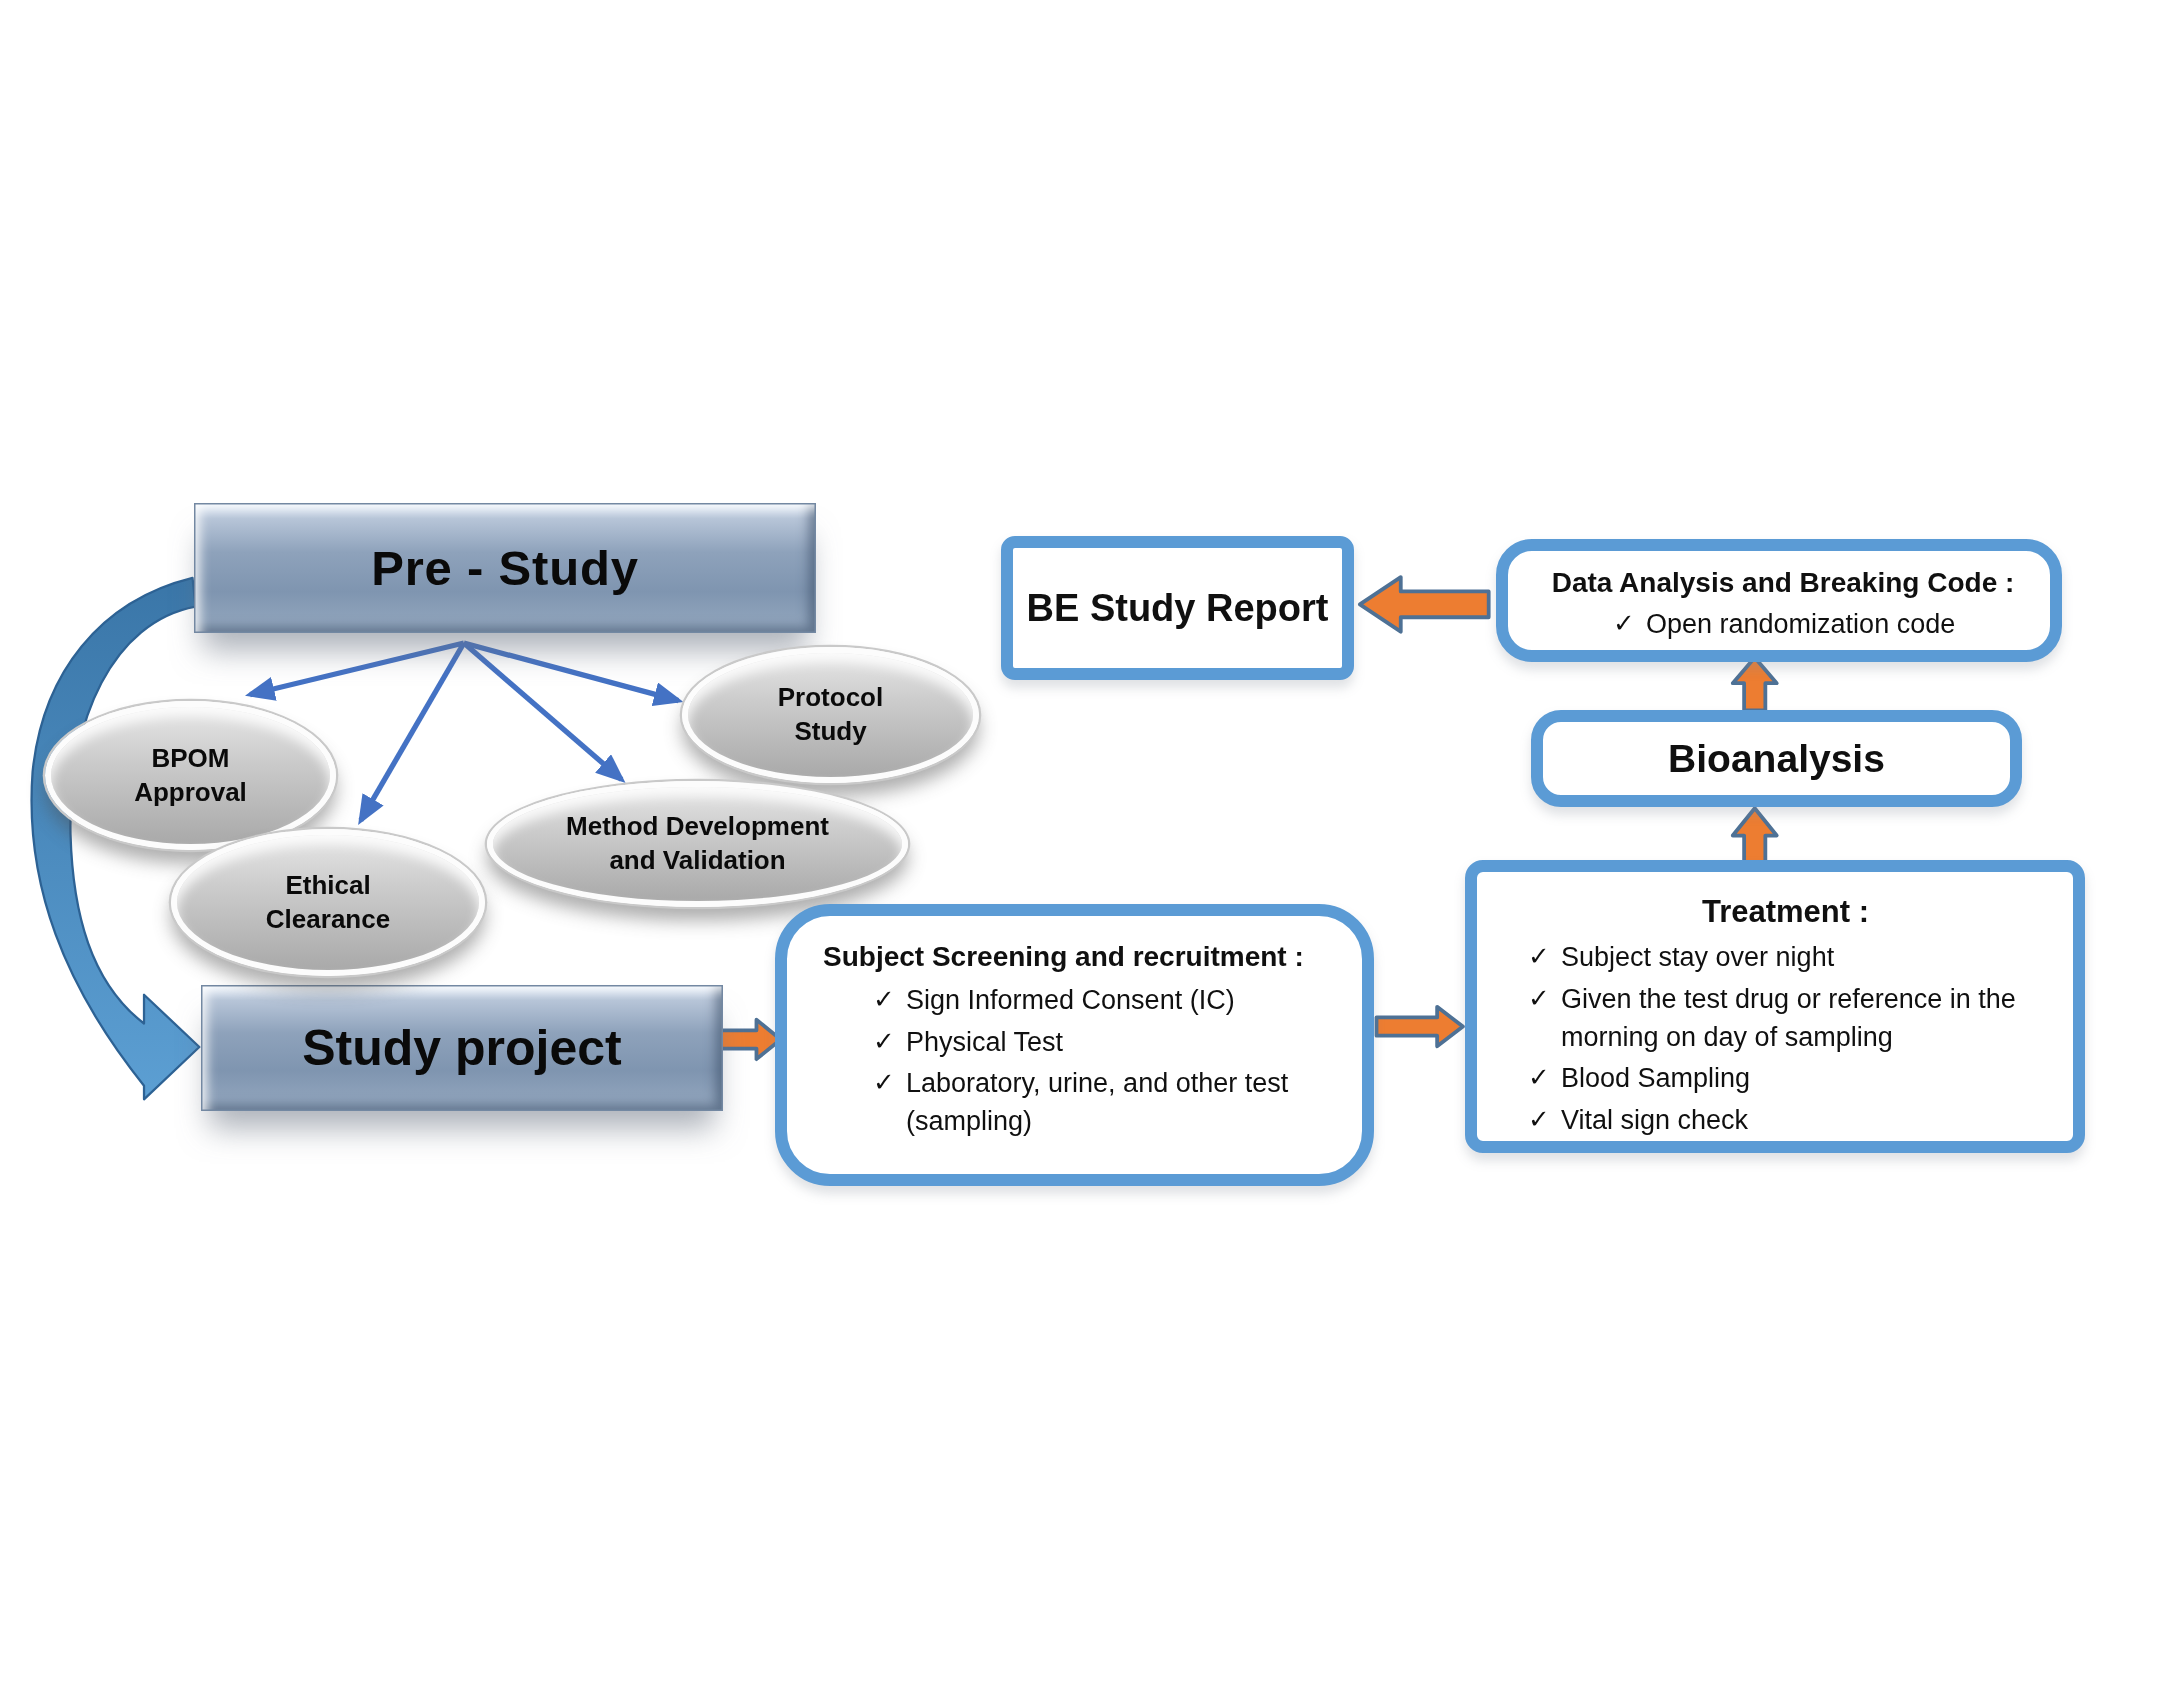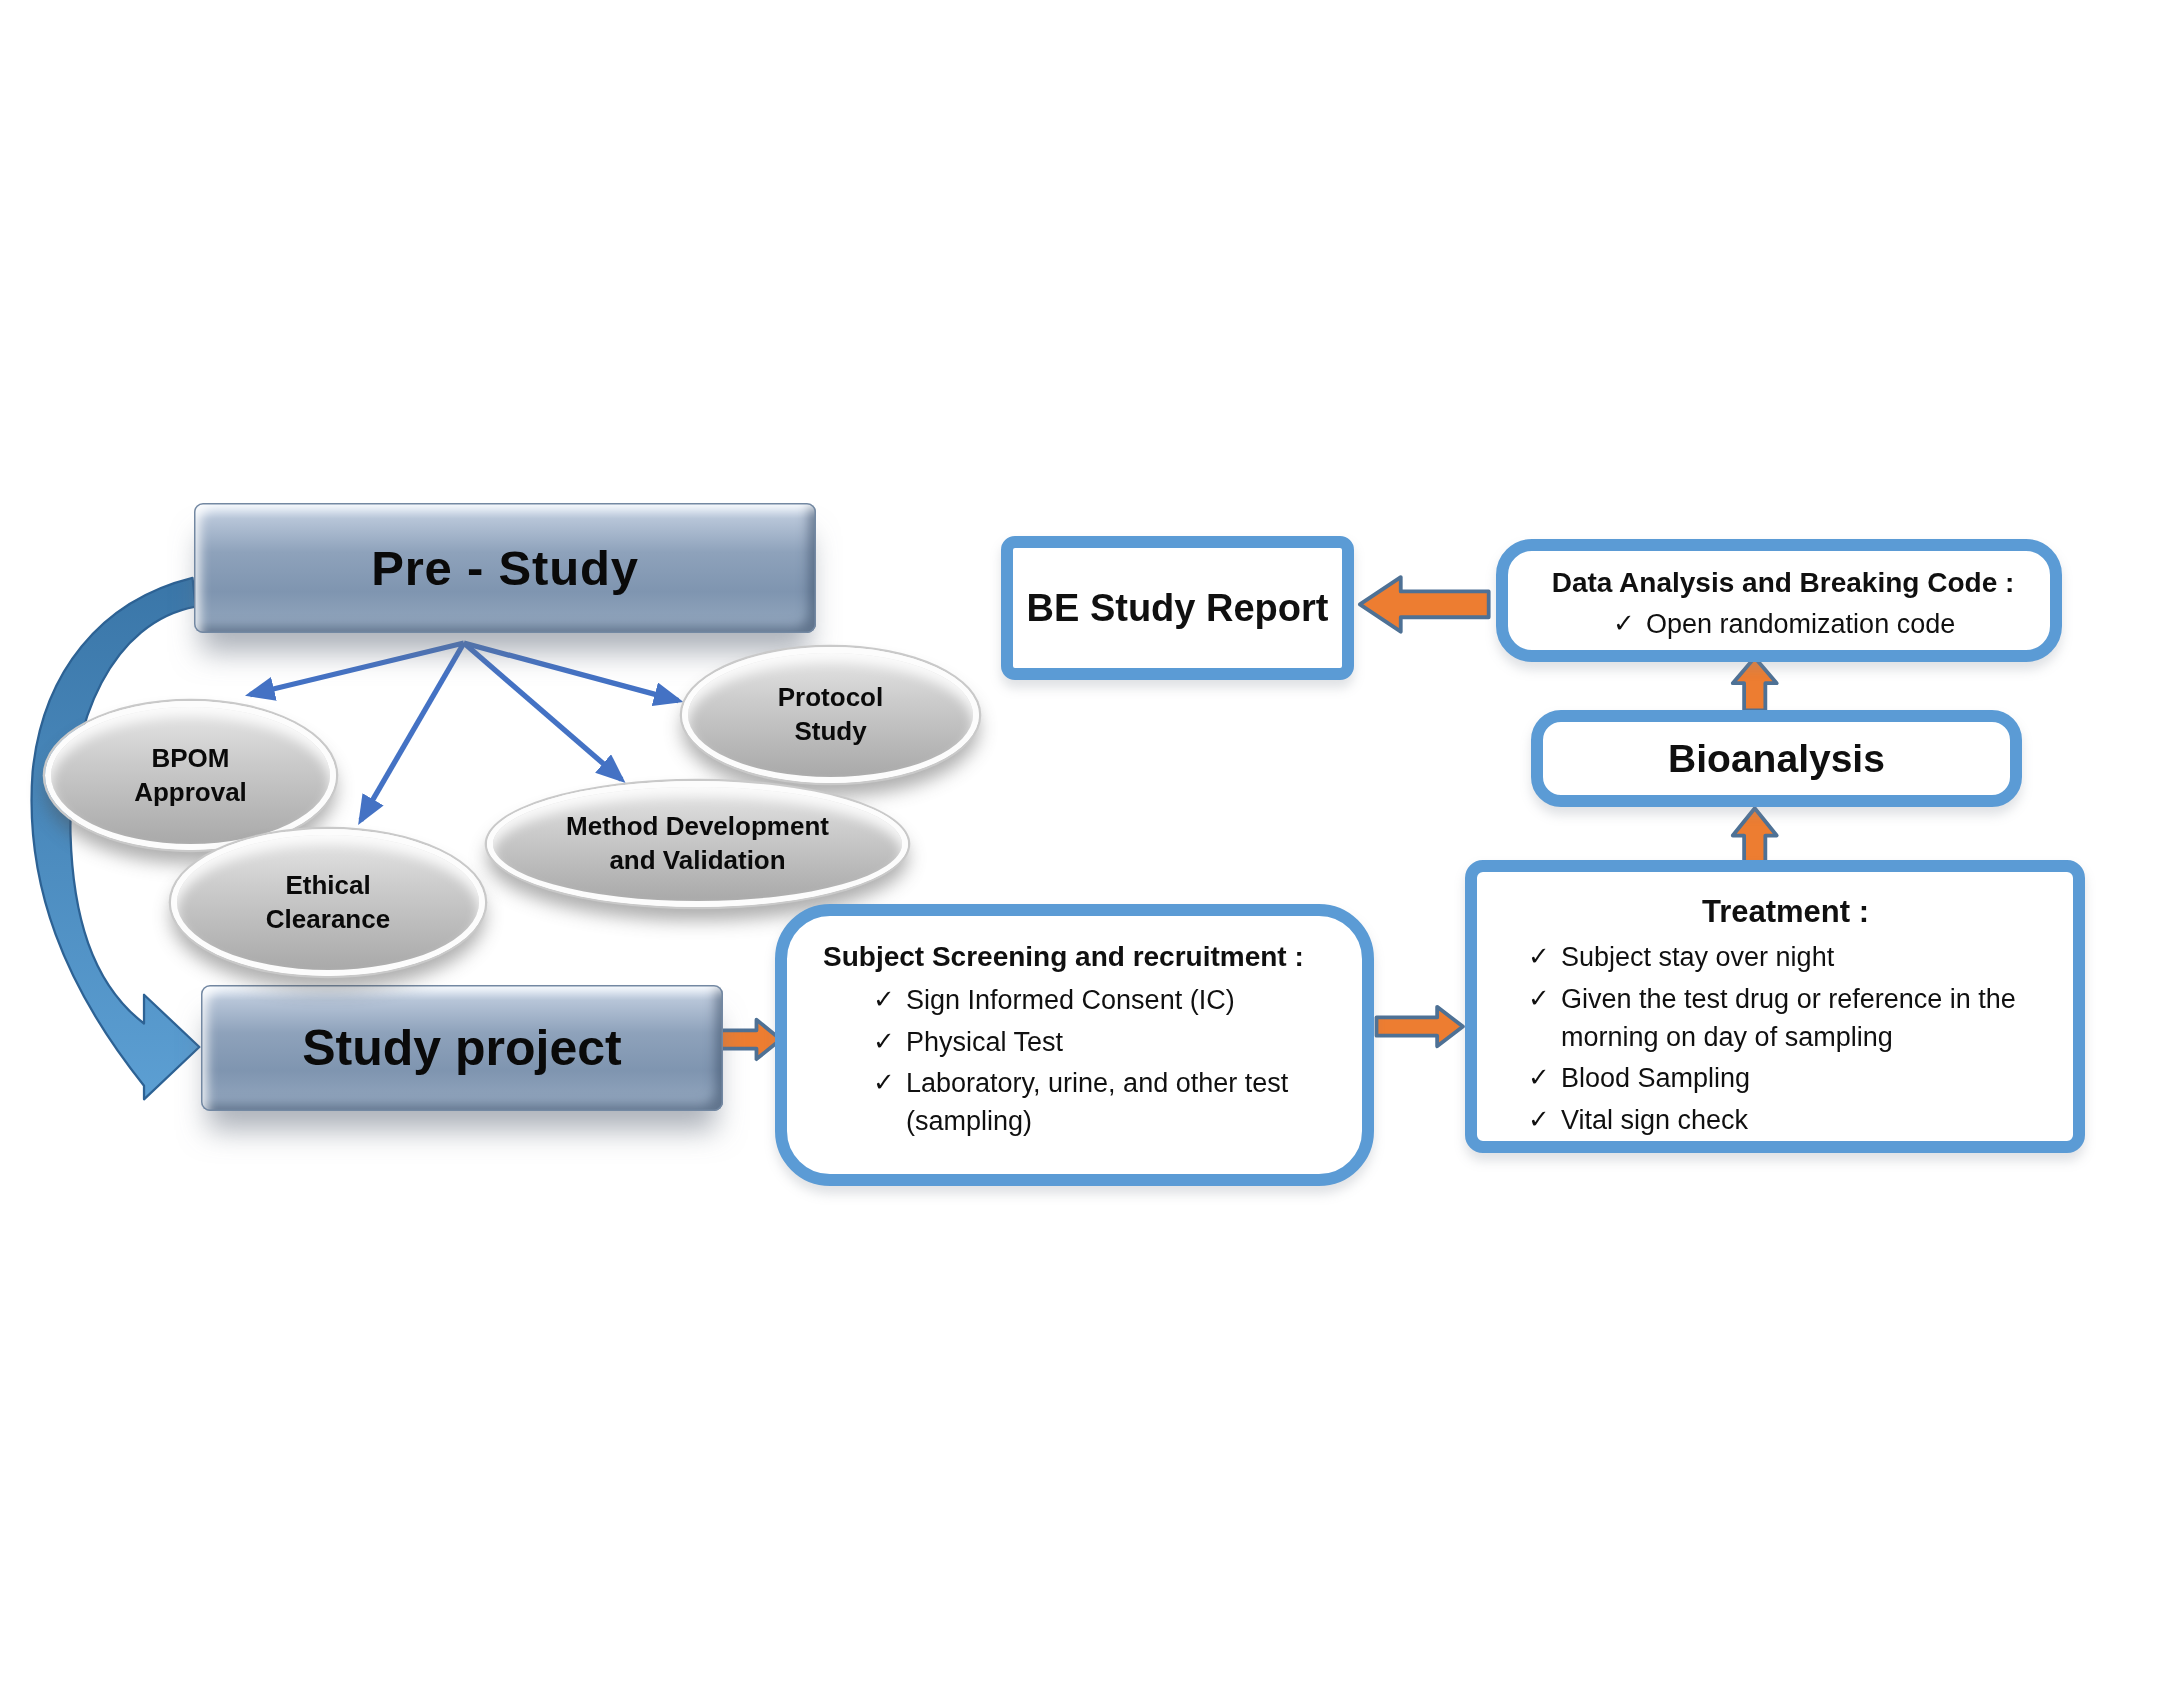--- a/index.html
+++ b/index.html
@@ -10,21 +10,21 @@
   
   .bevel-box{
     position:absolute;
     display:flex;align-items:center;justify-content:center;
     background:linear-gradient(180deg,#e8f0fa 0%,#b7c5d8 12%,#8ea2bb 38%,#7f95b0 68%,#96a9c0 100%);
     box-shadow:
       inset 0 0 0 1.5px #7388a2,
       inset 12px 10.6px 10.6px -6px rgba(255,255,255,0.85),
       inset -13.6px -12px 10.6px -6px rgba(55,75,100,0.55),
       0 26px 29px -7.6px rgba(105,115,130,0.55);
-    font-weight:bold;color:#0a0a0a;border-radius:9px;
+    font-weight:bold;color:#0a0a0a;
   }
   .pre-study{left:194px;top:503px;width:622px;height:130px;font-size:49px;letter-spacing:0.8px;}
   .study-project{left:201px;top:985px;width:522px;height:126px;font-size:50px;}
 
   
   .ellipse{
     position:absolute;border-radius:50%;
     background:linear-gradient(180deg,#e6e6e6 0%,#cccccc 38%,#a9a9a9 100%);
     border:6px solid #fcfcfc;
     box-shadow:0 0 0 2.3px #c9c9c9, 0 13.6px 18px rgba(75,75,75,0.45),

